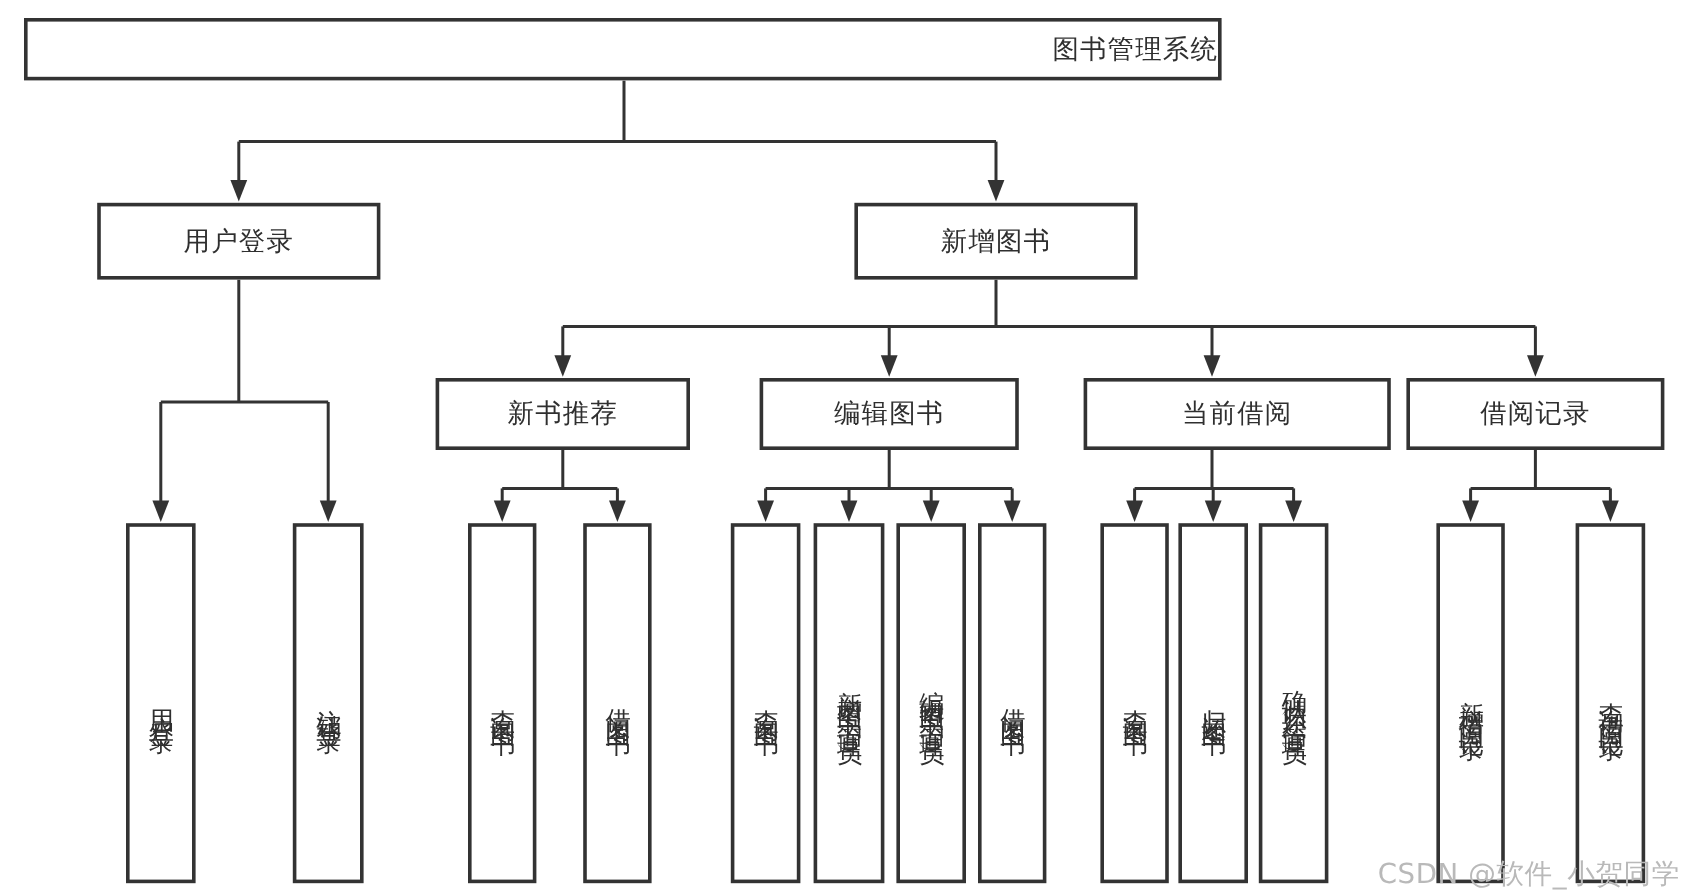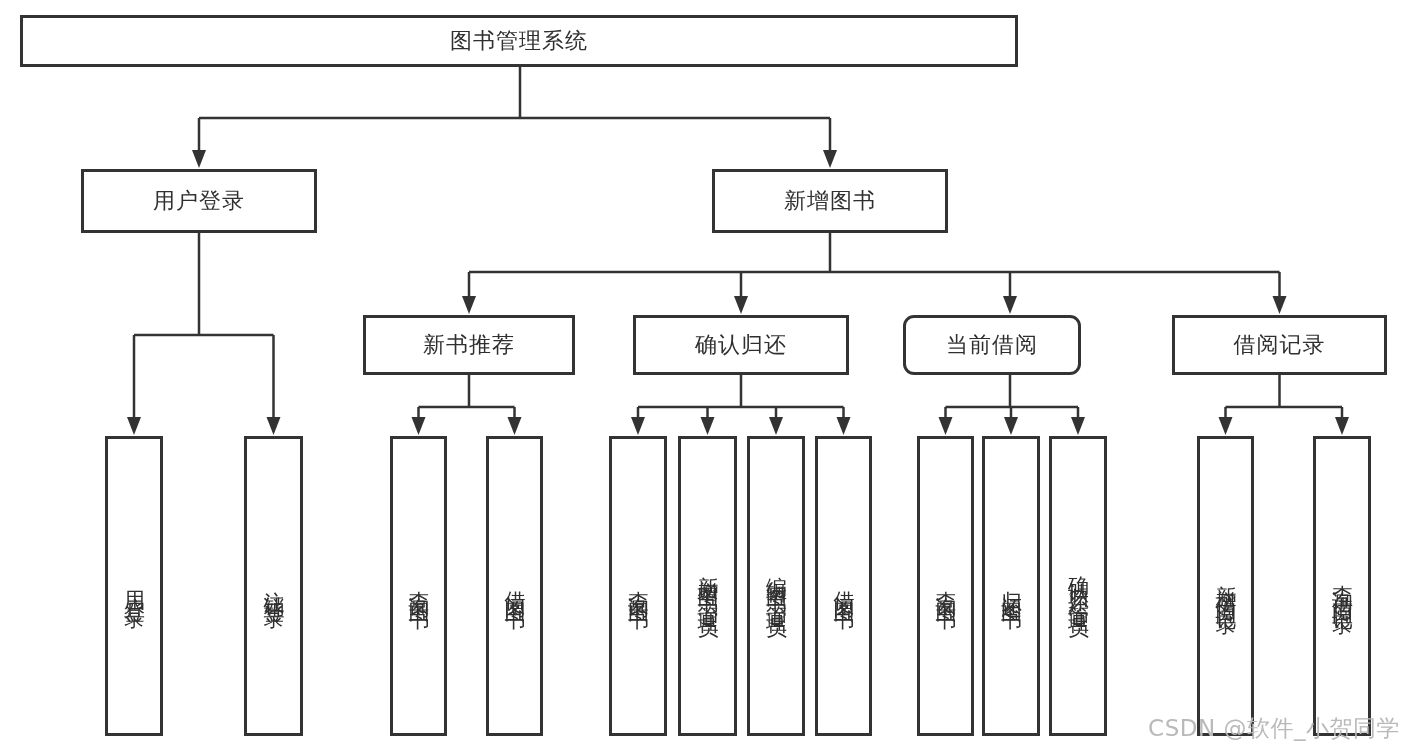--- a/index.html
+++ b/index.html
@@ -30,21 +30,21 @@
     box-sizing: border-box;
     border: 3px solid #333333;
     background: #ffffff;
     color: #2f2f2f;
     display: flex;
     align-items: center;
     justify-content: center;
     text-align: center;
   }
   .h-node { font-size: 22px; letter-spacing: 1px; }
-  .root-node { font-size: 22px; letter-spacing: 1px; }
+  .root-node { font-size: 22px; letter-spacing: 1px; justify-content: flex-end; }
   .v-node span {
     writing-mode: vertical-rl;
     text-orientation: mixed;
     font-size: 21px;
     letter-spacing: 6px;
     line-height: 1.1;
     white-space: nowrap;
   }
   .watermark {
     position: absolute;
@@ -137,23 +137,23 @@
     <span>用户登录</span>
   </div>
   <div class="node h-node" style="left:712px; top:169px; width:236px; height:64px;">
     <span>新增图书</span>
   </div>
 
   <div class="node h-node" style="left:363px; top:315px; width:212px; height:60px;font-family:Liberation Serif, serif;">
     <span>新书推荐</span>
   </div>
   <div class="node h-node" style="left:633px; top:315px; width:216px; height:60px;">
-    <span>确认归还</span>
-  </div>
-  <div class="node h-node" style="left:903px; top:315px; width:178px; height:60px;border-radius:11px;">
+    <span>编辑图书</span>
+  </div>
+  <div class="node h-node" style="left:903px; top:315px; width:256px; height:60px;">
     <span>当前借阅</span>
   </div>
   <div class="node h-node" style="left:1172px; top:315px; width:215px; height:60px;justify-content:center;">
     <span>借阅记录</span>
   </div>
 
   <div class="node v-node" style="left:105px; top:436px; width:58px; height:300px;">
     <span>用户登录</span>
   </div>
   <div class="node v-node" style="left:244px; top:436px; width:59px; height:300px;">

